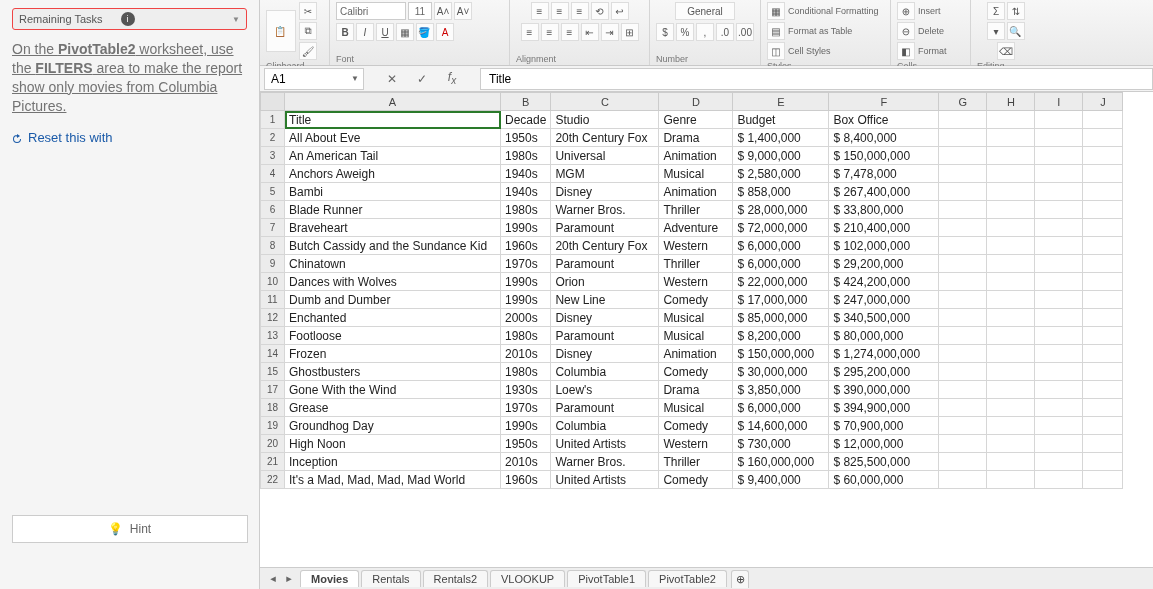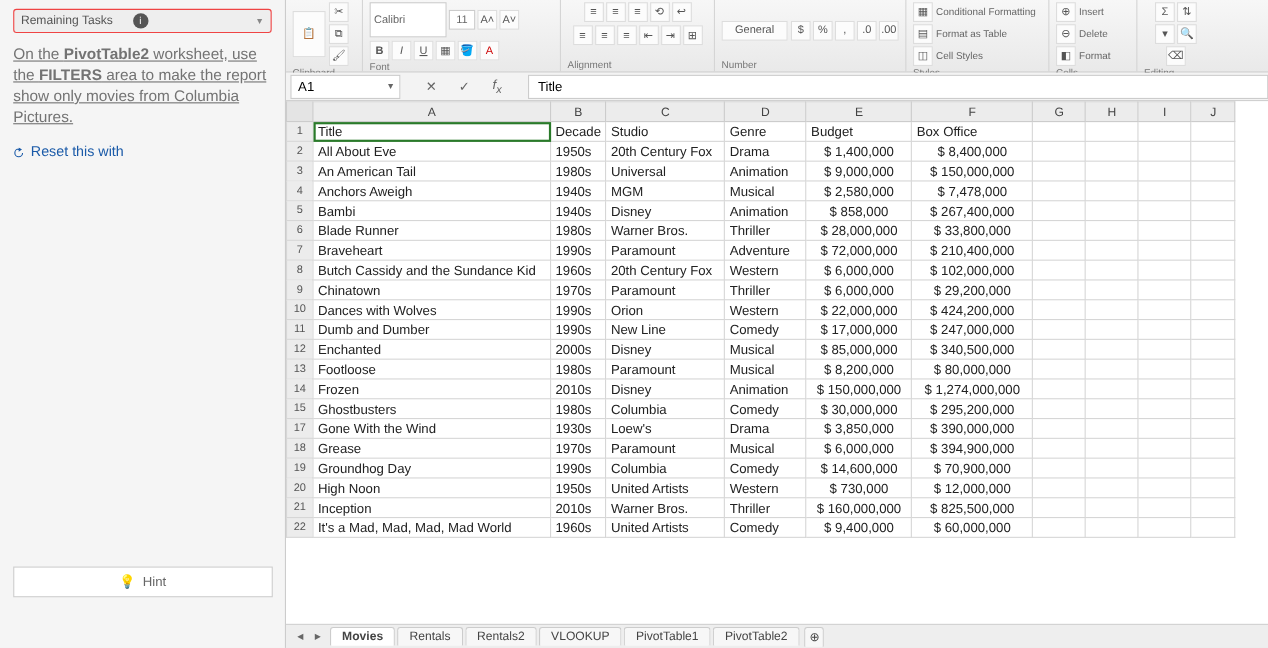--- a/index.html
+++ b/index.html
@@ -76,21 +76,21 @@
     min-width:60px;
   }
   .ribbon-group .controls { flex:1; display:flex; gap:3px; align-items:center; flex-wrap:wrap; }
   .ribbon-group .label { font-size:9px; color:#777; text-align:left; padding:1px 0 0; white-space:nowrap;}
   .rbtn {
     width:18px; height:18px; border:1px solid #ddd; background:#fcfcfc;
     display:flex;align-items:center;justify-content:center; color:#555;
     font-size:10px;
   }
   .rbtn.lg { width:30px; height:42px; flex-direction:column; }
-  .fontname { width:70px; height:32px; border:1px solid #ccc; background:#fff; font-size:10px; padding:0 3px; display:flex;align-items:center; }
+  .fontname { width:70px; height:18px; border:1px solid #ccc; background:#fff; font-size:10px; padding:0 3px; display:flex;align-items:center; }
   .fontsize { width:24px; height:18px; border:1px solid #ccc; background:#fff; font-size:10px; display:flex;align-items:center;justify-content:center;}
   .name-box-row {
     height:26px; background:#f3f3f3; border-bottom:1px solid #ccc;
     display:flex; align-items:center;
   }
   .name-box {
     width:100px; height:22px; border:1px solid #ccc; background:#fff;
     margin-left:4px; display:flex;align-items:center; padding:0 6px;
     font-size:12px; position:relative;
   }
@@ -115,21 +115,21 @@
   }
   .colhead th.corner { width:24px; background:#e4e4e4;}
   .sheet td, .sheet th.rowhead {
     border:1px solid #d6d6d6; height:18px; padding:0 4px;
     overflow:hidden; white-space:nowrap;
   }
   th.rowhead {
     background:#ececec; color:#555; font-weight:400; font-size:10px;
     width:24px; text-align:center;
   }
-  td.num { text-align:center; font-variant-numeric: tabular-nums; }
+  td.num { text-align:left; font-variant-numeric: tabular-nums; }
   td.selected-cell {
     outline:2px solid #2a7a2a; outline-offset:-2px; background:#fff;
   }
   col.cA{width:216px}col.cB{width:44px}col.cC{width:108px}col.cD{width:74px}
   col.cE{width:96px}col.cF{width:110px}col.cG{width:48px}col.cH{width:48px}
   col.cI{width:48px}col.cJ{width:40px}
   .tabstrip {
     height:22px; background:#eee; border-top:1px solid #ccc;
     display:flex; align-items:center; padding-left:6px; gap:2px;
     font-size:11px;
@@ -247,21 +247,21 @@
           <div class="rbtn">≡</div>
           <div class="rbtn">≡</div>
           <div class="rbtn">⇤</div>
           <div class="rbtn">⇥</div>
           <div class="rbtn">⊞</div>
         </div>
       </div>
       <div class="label">Alignment</div>
     </div>
     <div class="ribbon-group" style="min-width:90px">
-      <div class="controls" style="flex-direction:row;gap:3px">
+      <div class="controls" style="flex-direction:column;gap:3px">
         <div style="display:flex;gap:2px">
           <div class="rbtn" style="width:60px">General</div>
         </div>
         <div style="display:flex;gap:2px">
           <div class="rbtn">$</div>
           <div class="rbtn">%</div>
           <div class="rbtn">,</div>
           <div class="rbtn">.0</div>
           <div class="rbtn">.00</div>
         </div>

